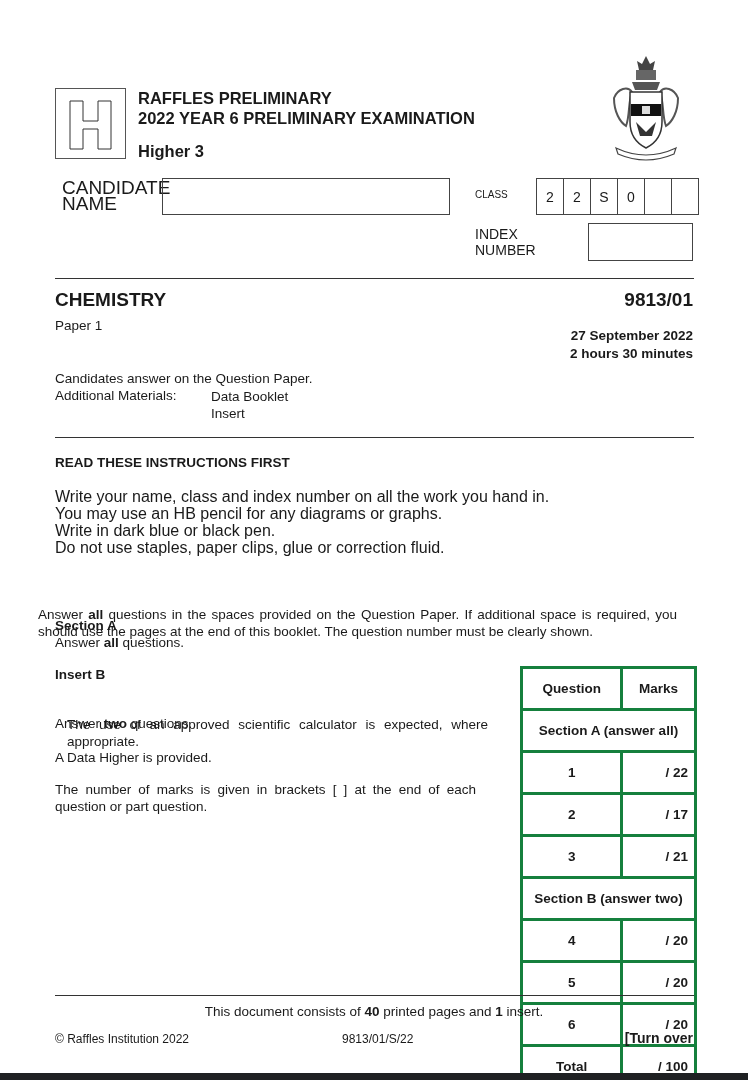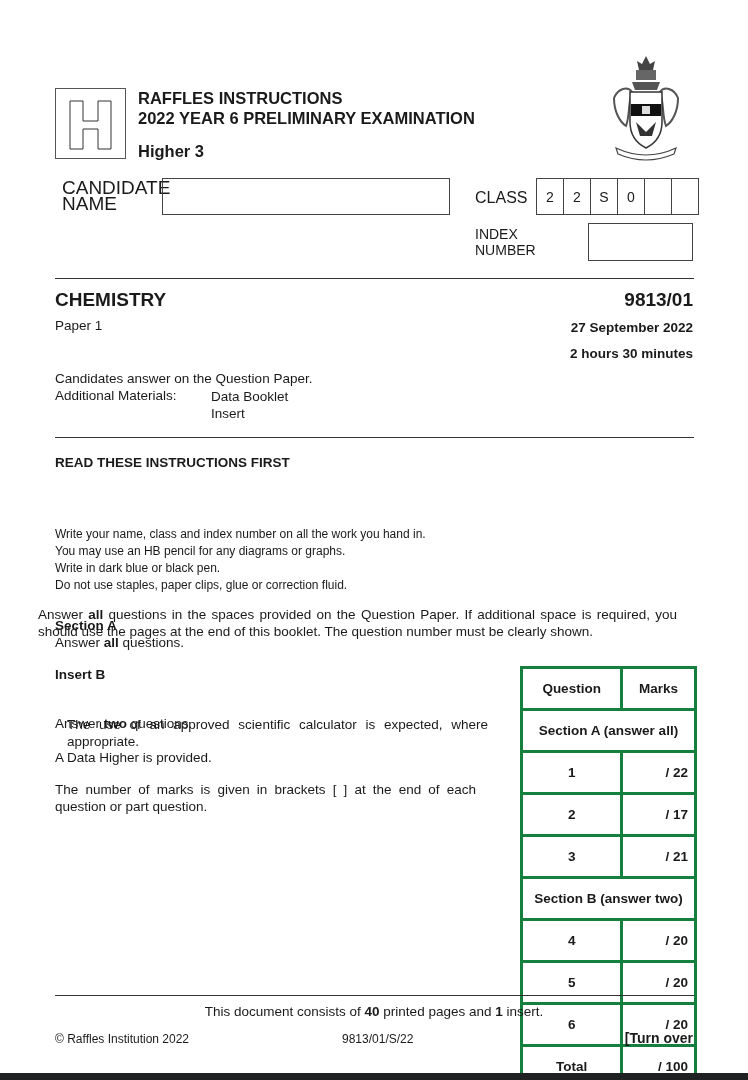--- a/index.html
+++ b/index.html
@@ -10,36 +10,36 @@
   .abs { position:absolute; }
   .hbox {
     left:55px; top:88px; width:71px; height:71px; border:1px solid #555; box-sizing:border-box;
   }
   .hbox svg { position:absolute; left:0; top:0; }
   .school { left:138px; top:88px; font-weight:bold; font-size:16.5px; line-height:20px; }
   .higher { left:138px; top:142px; font-weight:bold; font-size:16.5px; }
   .crest { left:606px; top:52px; width:80px; height:114px; }
   .cand-label { left:62px; top:180px; font-size:19px; line-height:16px; }
   .cand-box { left:162px; top:178px; width:288px; height:37px; border:1px solid #444; box-sizing:border-box; }
-  .class-label { left:475px; top:189px; font-size:16px; }
+  .class-label { left:475px; top:189px; font-size:10px; }
   .class-boxes { left:536px; top:178px; display:flex; border:1px solid #444; border-right:none; height:37px; box-sizing:border-box; }
   .class-boxes div { width:26px; height:35px; border-right:1px solid #444; font-size:14px; display:flex; align-items:center; justify-content:center; }
   .index-label { left:475px; top:226px; font-size:14px; line-height:16px; }
   .index-box { left:588px; top:223px; width:105px; height:38px; border:1px solid #444; box-sizing:border-box; }
   .rule { left:55px; width:639px; height:0; border-top:1px solid #333; }
   .subject { left:55px; top:289px; font-weight:bold; font-size:19px; }
   .code { right:55px; top:289px; font-weight:bold; font-size:19px; }
   .paper { left:55px; top:318px; font-size:13.5px; }
-  .date { right:55px; top:320px; font-weight:bold; font-size:13.5px;margin-left:32px; }
+  .date { right:55px; top:328px; font-weight:bold; font-size:13.5px;margin-left:32px; }
   .dur { right:55px; top:346px; font-weight:bold; font-size:13.5px; }
   .cands { left:55px; top:370px; font-size:13.5px; line-height:17px; }
   .addl-label { left:55px; top:388px; font-size:13.5px; }
   .addl-items { left:211px; top:388px; font-size:13.5px; line-height:17px; }
   .rif { left:55px; top:455px; font-weight:bold; font-size:13.5px; }
-  .inst { left:55px; top:488px; font-size:12px; line-height:17px;margin-top:38px; }
+  .inst { left:55px; top:488px; font-size:16px; line-height:17px; }
   .para { left:38px; width:639px; font-size:13.5px; line-height:17px; text-align:justify;margin-top:36px; }
   .sec-h { left:55px; font-weight:bold; font-size:13.5px; }
   .sec-t { left:55px; font-size:13.5px; }
   .left-para { left:55px; width:421px; font-size:13.5px; line-height:16.5px; text-align:justify; }
   table.marks { position:absolute; left:520px; top:666px; border-collapse:collapse; width:177px; font-size:13.5px; font-weight:bold; }
   table.marks td { border:3px solid #15803d; height:27.8px; padding:12px 6px; box-sizing:border-box; }
   table.marks td.c { text-align:center; }
   table.marks td.r { text-align:right; }
   .footer-note { left:0; width:748px; top:1004px; text-align:center; font-size:13.5px; }
   .copy { left:55px; top:1032px; font-size:12px; }
@@ -49,21 +49,21 @@
 </style>
 </head>
 <body>
 
 <div class="abs hbox">
   <svg width="69" height="69" viewBox="0 0 69 69">
     <path d="M14 12 H27 V32 H42 V12 H55 V60 H42 V40 H27 V60 H14 Z" fill="none" stroke="#333" stroke-width="1"></path>
   </svg>
 </div>
 <div class="abs school">
-  <div>RAFFLES INSTRUCTIONS</div>
+  <div>RAFFLES PRELIMINARY</div>
   <div>2022 YEAR 6 PRELIMINARY EXAMINATION</div>
 </div>
 <div class="abs higher">Higher 3</div>
 
 <div class="abs crest">
   <svg width="80" height="114" viewBox="0 0 80 114">
     <path d="M40 4 l4 8 l5 -3 l-2 9 h-14 l-2 -9 l5 3 z" fill="#444"></path>
     <rect x="30" y="18" width="20" height="10" fill="#666"></rect>
     <path d="M26 30 h28 l-3 8 h-22 z" fill="#555"></path>
     <path d="M8 46 c4 -10 14 -12 18 -6 c-4 10 -2 24 -6 34 c-6 -4 -12 -14 -12 -28z" fill="none" stroke="#555" stroke-width="2"></path>

